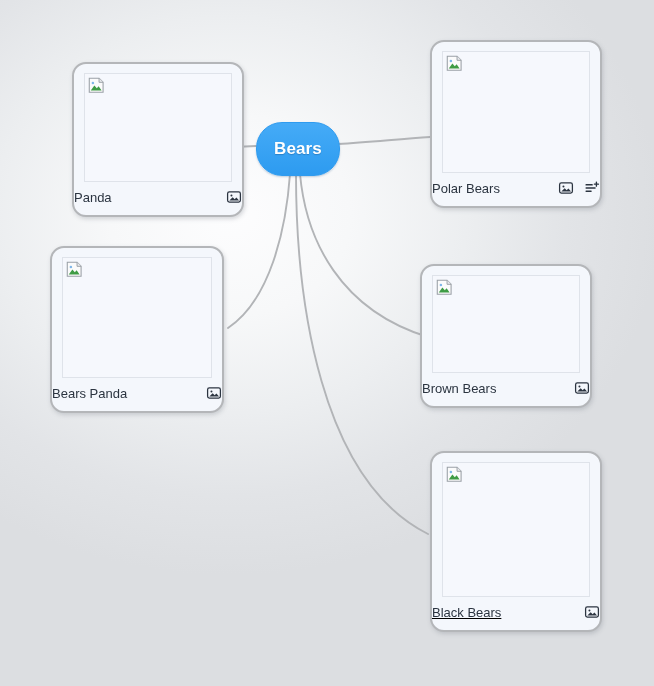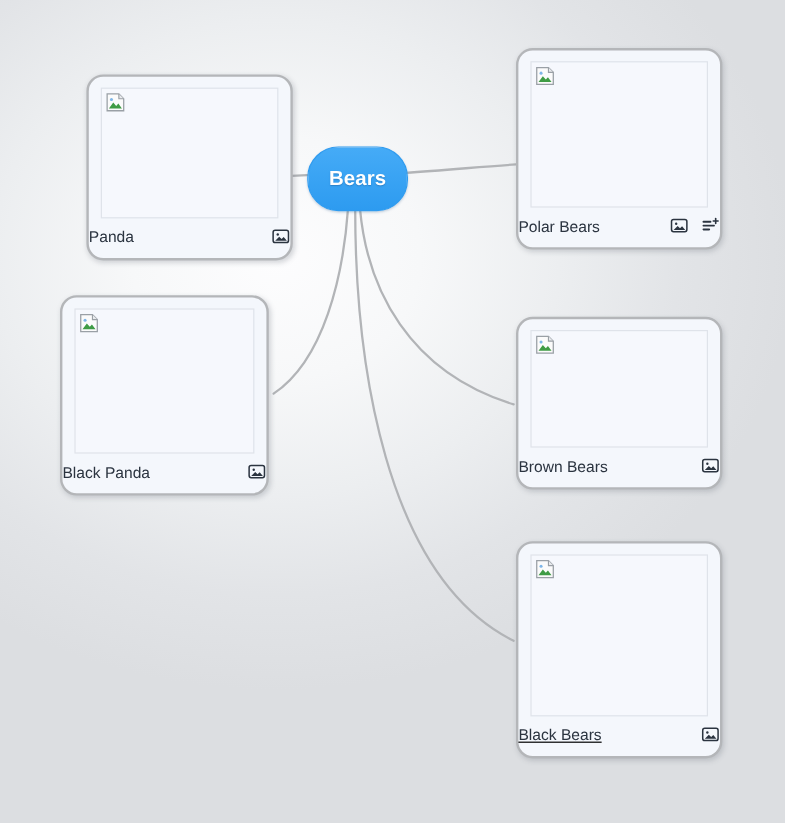--- a/index.html
+++ b/index.html
@@ -197,32 +197,32 @@
   <div class="card" style="left:50px; top:246px; width:174px; height:167px;">
     <div class="card-media">
       <svg class="broken-img" viewBox="0 0 16 16">
         <path d="M1.2 1.2 H10.4 L14.2 5 V14.4 H1.2 Z" fill="#fbfbfb" stroke="#9aa0a6" stroke-width="1"></path>
         <path d="M10.4 1.2 V5 H14.2" fill="#e8eaed" stroke="#9aa0a6" stroke-width="0.9"></path>
         <path d="M2.6 12.6 L6.0 8.0 L8.3 10.6 L10.0 8.8 L12.8 12.6 Z" fill="#3f9c45"></path>
         <circle cx="4.6" cy="5.6" r="1.2" fill="#7fb6e8"></circle>
       </svg>
     </div>
     <div class="card-footer">
-      <span class="card-label">Black Panda</span>
-      <span class="card-icons">
-        <svg class="icon-btn" viewBox="0 0 24 24">
-          <rect x="2.4" y="4.4" width="19.2" height="15.2" rx="2.6" fill="none" stroke="#2b3440" stroke-width="1.9"></rect>
-          <circle cx="8.2" cy="9.6" r="1.5" fill="#2b3440"></circle>
-          <path d="M5.0 17.4 L10.0 12.4 L13.0 15.4 L15.6 12.8 L19.6 17.4 Z" fill="#2b3440"></path>
-        </svg>
-      </span>
-    </div>
-  </div>
-
-  <div class="card" style="left:430px; top:264px; width:172px; height:144px;">
+      <span class="card-label">Bears Panda</span>
+      <span class="card-icons">
+        <svg class="icon-btn" viewBox="0 0 24 24">
+          <rect x="2.4" y="4.4" width="19.2" height="15.2" rx="2.6" fill="none" stroke="#2b3440" stroke-width="1.9"></rect>
+          <circle cx="8.2" cy="9.6" r="1.5" fill="#2b3440"></circle>
+          <path d="M5.0 17.4 L10.0 12.4 L13.0 15.4 L15.6 12.8 L19.6 17.4 Z" fill="#2b3440"></path>
+        </svg>
+      </span>
+    </div>
+  </div>
+
+  <div class="card" style="left:420px; top:264px; width:172px; height:144px;">
     <div class="card-media">
       <svg class="broken-img" viewBox="0 0 16 16">
         <path d="M1.2 1.2 H10.4 L14.2 5 V14.4 H1.2 Z" fill="#fbfbfb" stroke="#9aa0a6" stroke-width="1"></path>
         <path d="M10.4 1.2 V5 H14.2" fill="#e8eaed" stroke="#9aa0a6" stroke-width="0.9"></path>
         <path d="M2.6 12.6 L6.0 8.0 L8.3 10.6 L10.0 8.8 L12.8 12.6 Z" fill="#3f9c45"></path>
         <circle cx="4.6" cy="5.6" r="1.2" fill="#7fb6e8"></circle>
       </svg>
     </div>
     <div class="card-footer">
       <span class="card-label">Brown Bears</span>

